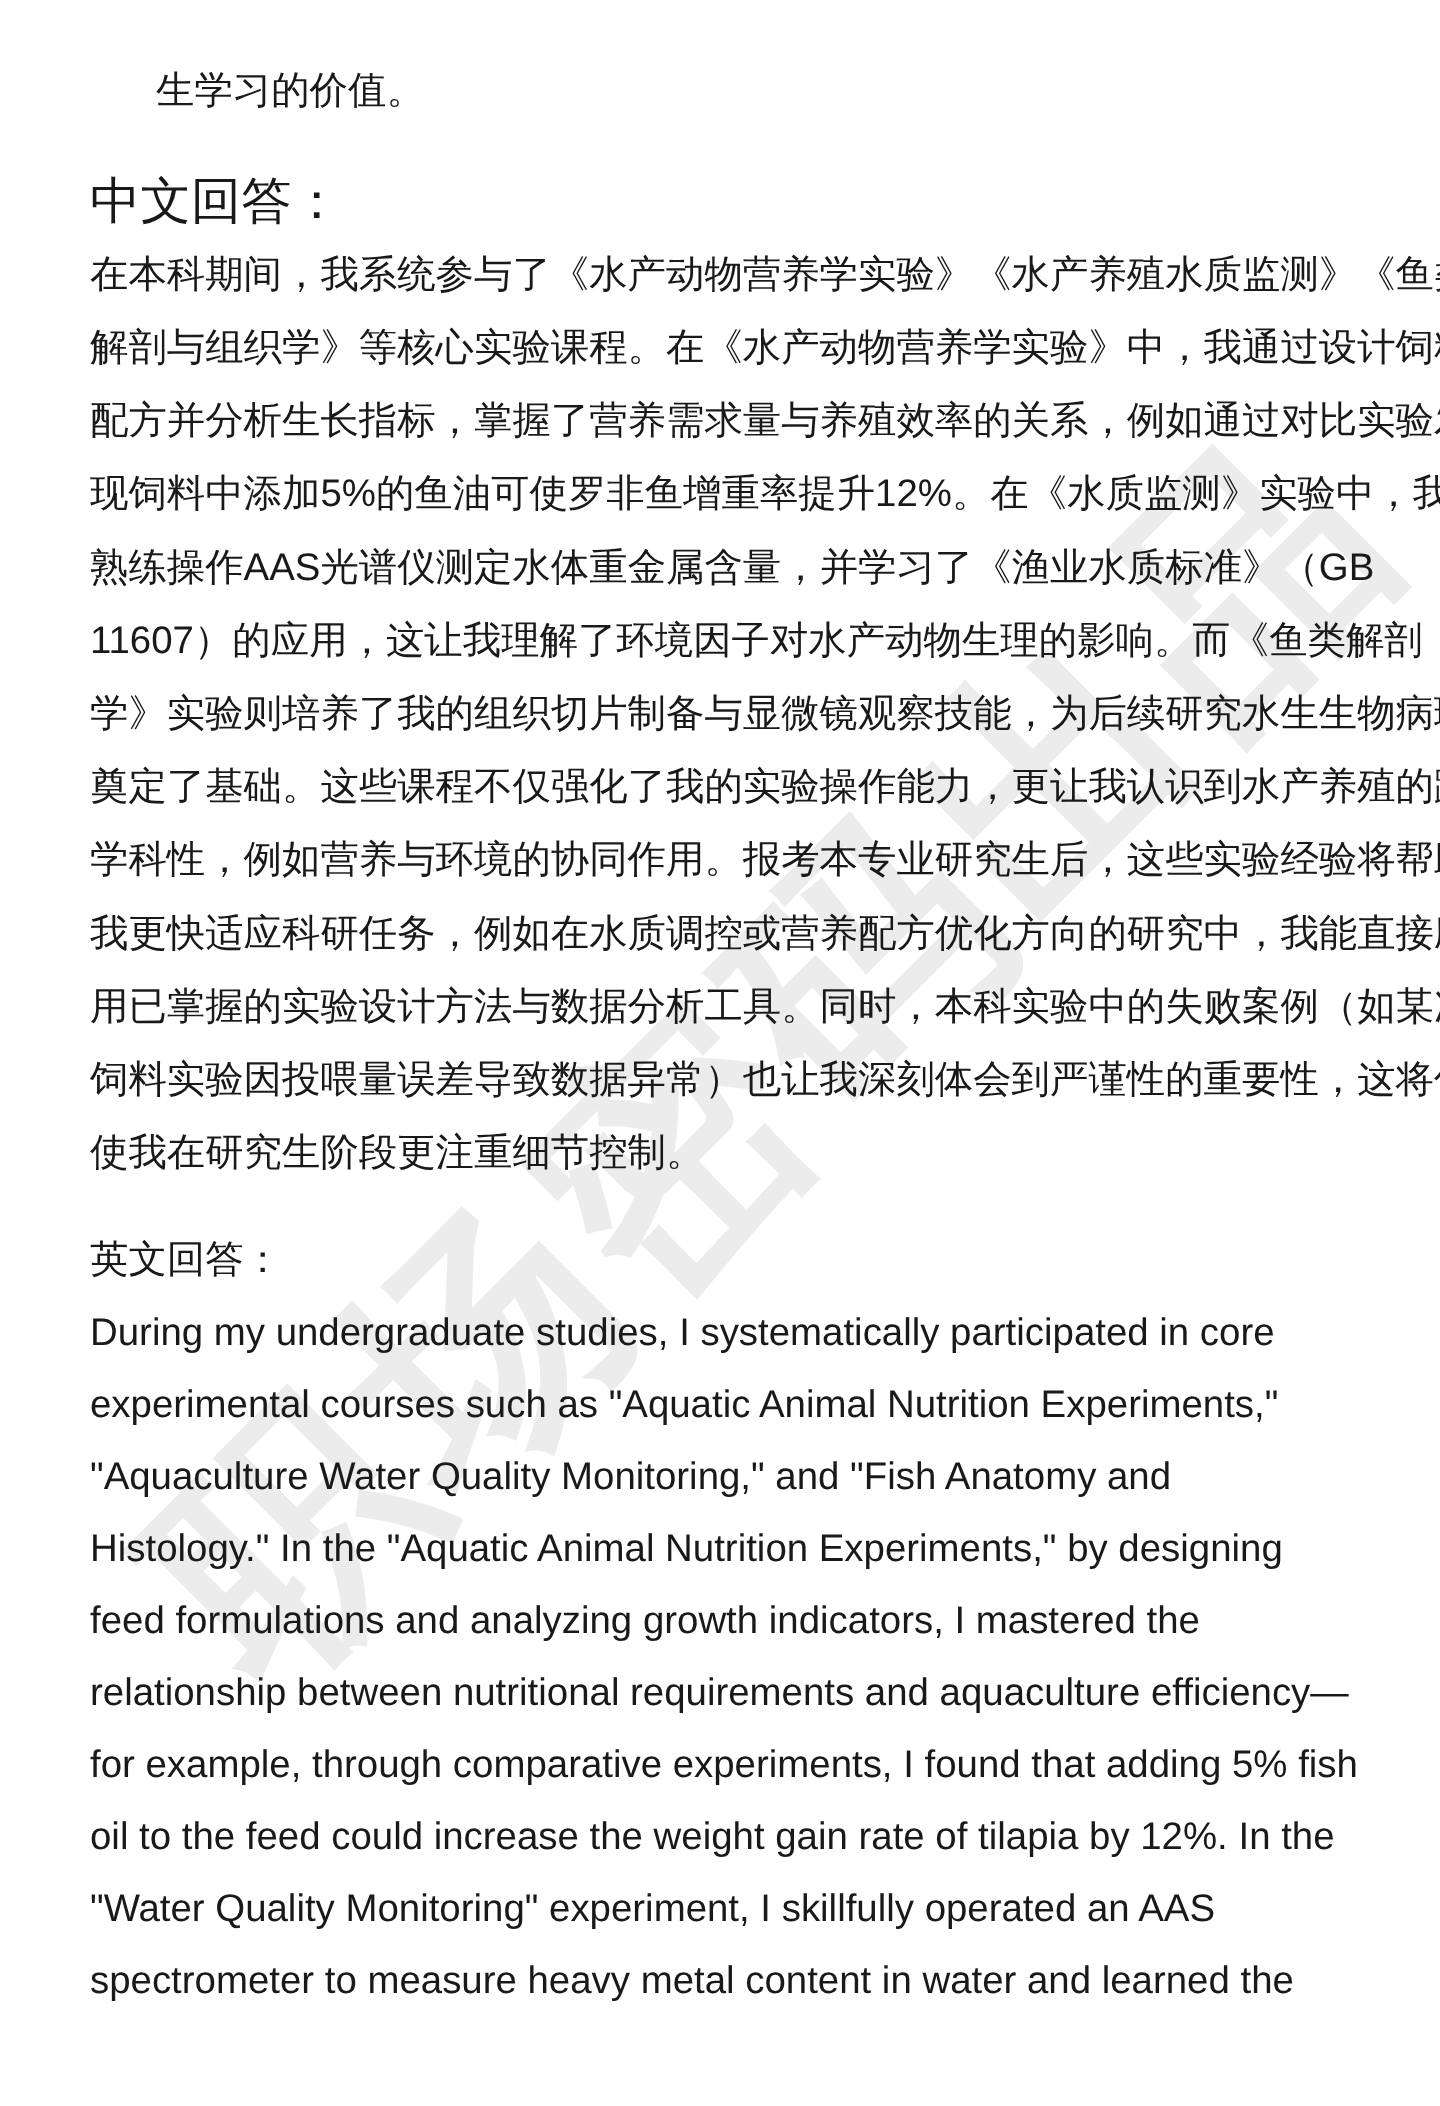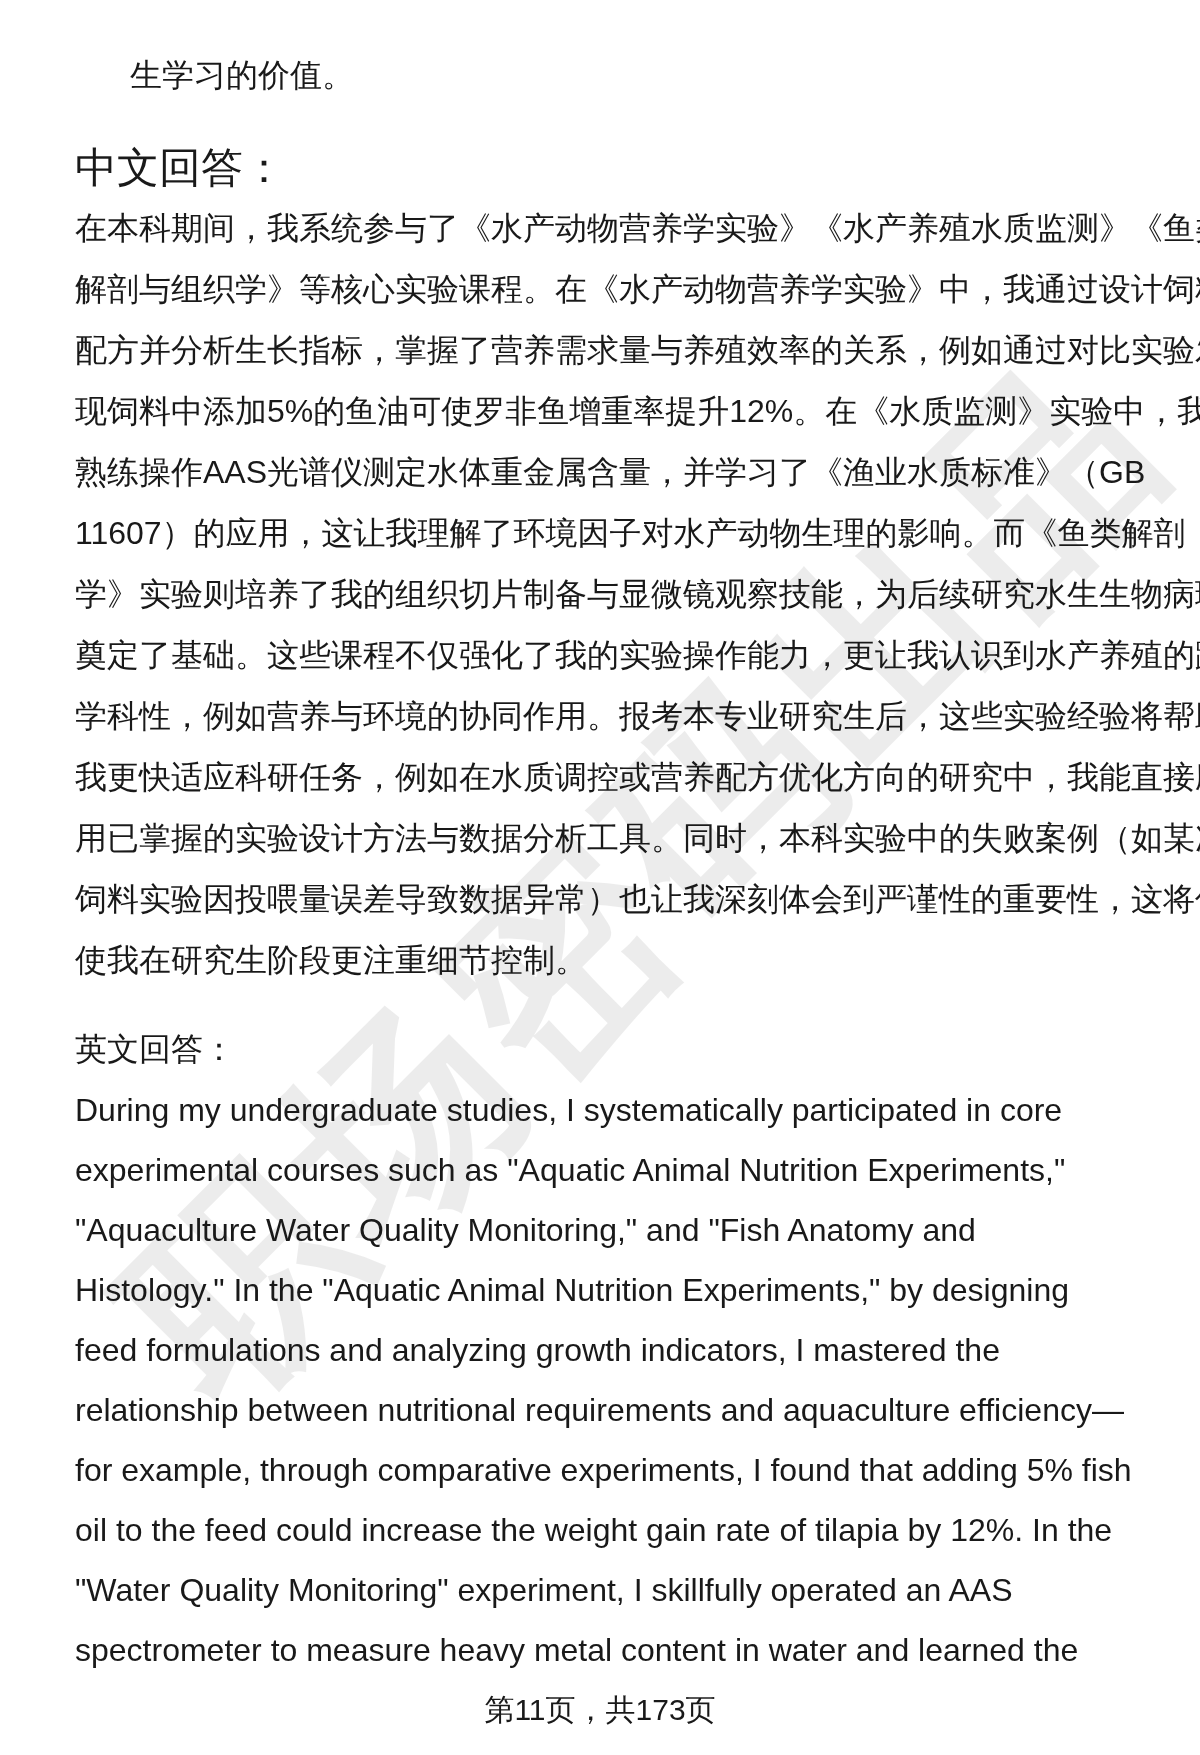--- a/index.html
+++ b/index.html
@@ -106,16 +106,15 @@
 experimental courses such as "Aquatic Animal Nutrition Experiments,"
 "Aquaculture Water Quality Monitoring," and "Fish Anatomy and
 Histology." In the "Aquatic Animal Nutrition Experiments," by designing
 feed formulations and analyzing growth indicators, I mastered the
 relationship between nutritional requirements and aquaculture efficiency—
 for example, through comparative experiments, I found that adding 5% fish
 oil to the feed could increase the weight gain rate of tilapia by 12%. In the
 "Water Quality Monitoring" experiment, I skillfully operated an AAS
 spectrometer to measure heavy metal content in water and learned the</div>
 
-    <div class="page-footer">第11页，共173页</div>
 
   </div>
 </div>
 
 </body></html>

